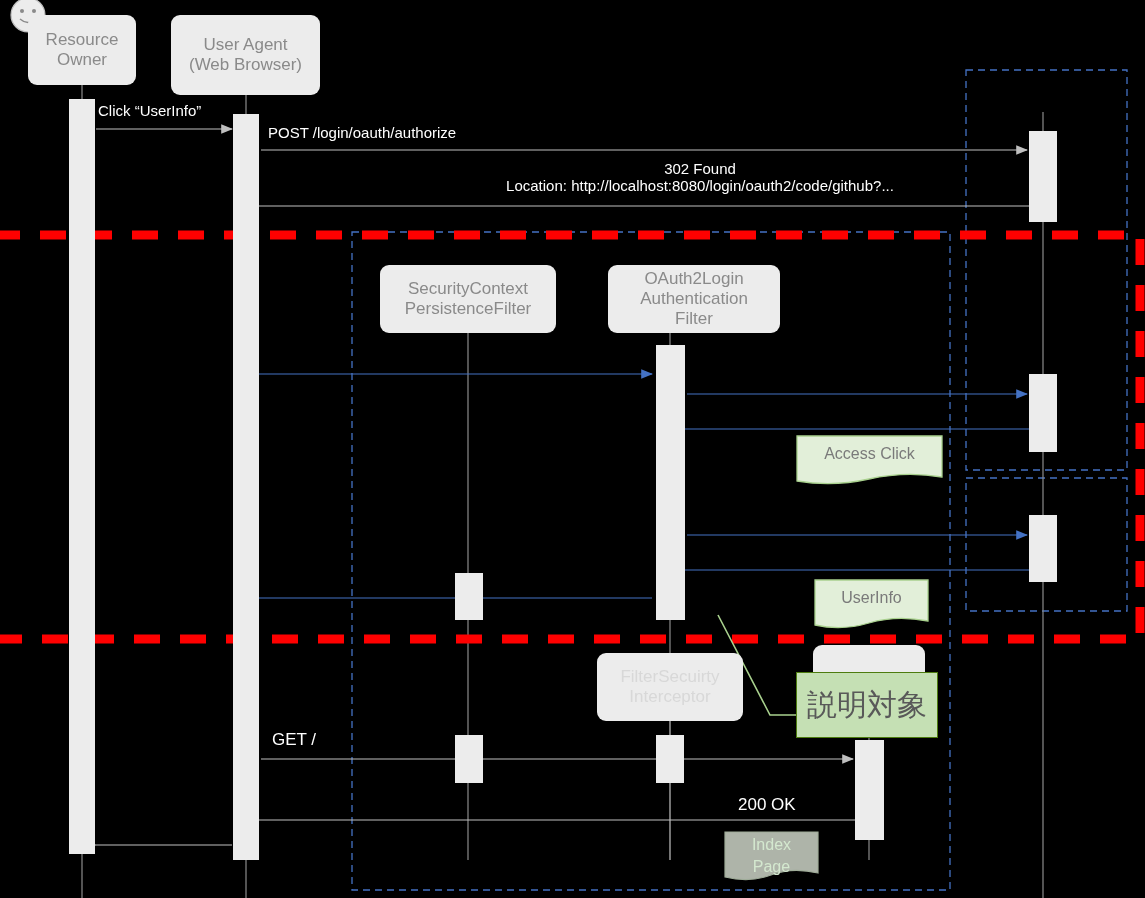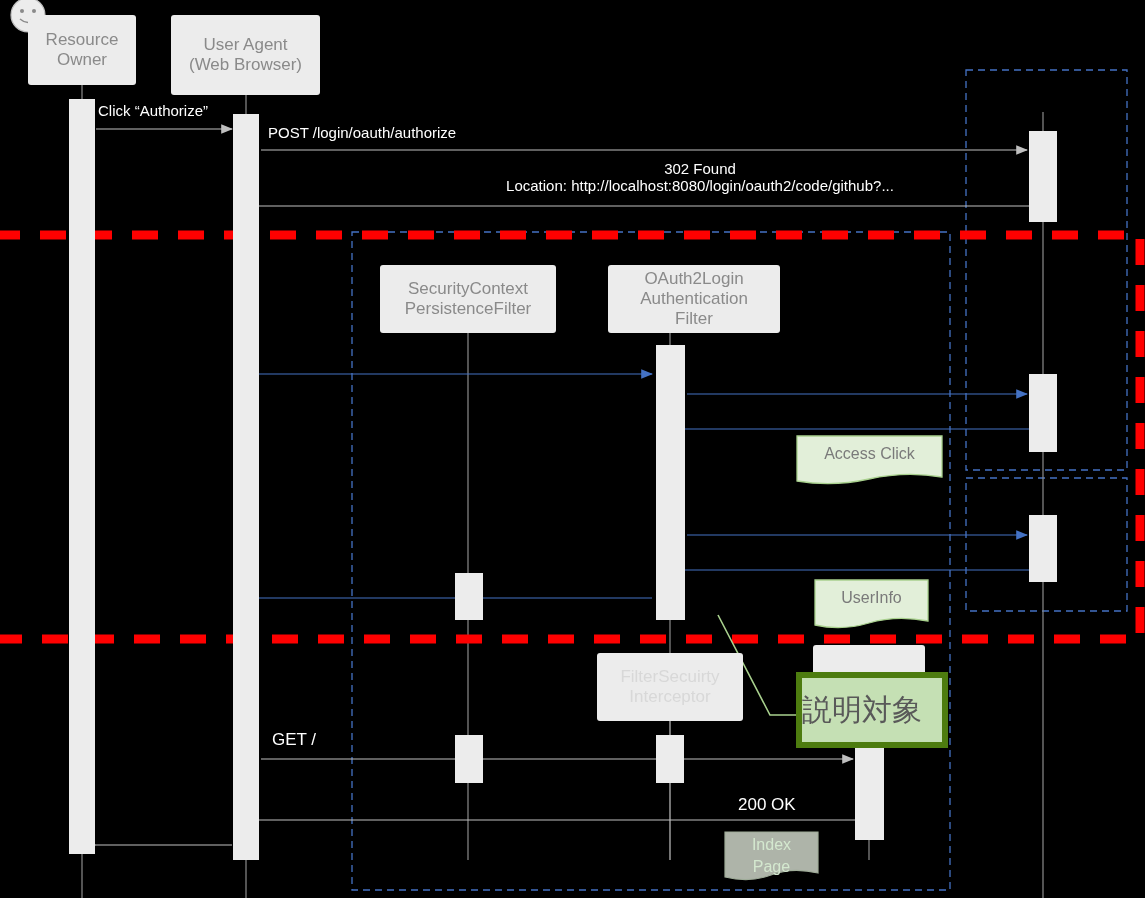--- a/index.html
+++ b/index.html
@@ -1,43 +1,43 @@
 <!DOCTYPE html>
 <html><head>
 <meta charset="utf-8">
 <style>
   html,body{margin:0;padding:0;background:#000;}
   #stage{position:relative;width:1145px;height:898px;background:#000;overflow:hidden;
          font-family:"Liberation Sans","DejaVu Sans",sans-serif;}
   .svgroot{position:absolute;left:0;top:0;width:1145px;height:898px;}
 
   
-  .pbox{position:absolute;background:#ececec;border-radius:3px;
+  .pbox{position:absolute;background:#ececec;border-radius:9px;
         display:flex;align-items:center;justify-content:center;text-align:center;
         color:#8a8a8a;font-size:17px;line-height:20px;}
   .pbox.faded{color:#d8d8d8;}
   .pbox.faded2{color:#cfcfcf;}
 
   
   .act{position:absolute;background:#ececec;}
 
   
   .note{position:absolute;display:flex;align-items:flex-start;justify-content:center;
         color:#7a7a7a;font-size:16px;padding-top:9px;box-sizing:border-box;}
   .note span{position:relative;z-index:2;}
   .note.faint{color:#d4e8cf;}
 
   
   .mlabel{position:absolute;color:#ffffff;font-size:15px;white-space:nowrap;
           text-align:center;}
   .mlabel.ctr{text-align:center;}
 
   
-  .callout{position:absolute;background:#c5e0b4;border:6px solid #4d7c0f;
-           display:flex;align-items:center;justify-content:flex-start;
+  .callout{position:absolute;background:#c5e0b4;border:1px solid #4d7c0f;
+           display:flex;align-items:center;justify-content:center;
            color:#595959;font-size:30px;}
 </style>
 </head>
 <body>
 
 <div id="stage">
 
   <svg class="svgroot" viewBox="0 0 1145 898">
 
     <defs>
@@ -151,21 +151,21 @@
   <div class="act" style="left:233px;top:114px;width:26px;height:746px;"></div>
   <div class="act" style="left:1029px;top:131px;width:28px;height:91px;"></div>
   <div class="act" style="left:656px;top:345px;width:29px;height:275px;"></div>
   <div class="act" style="left:1029px;top:374px;width:28px;height:78px;"></div>
   <div class="act" style="left:1029px;top:515px;width:28px;height:67px;"></div>
   <div class="act" style="left:455px;top:573px;width:28px;height:47px;"></div>
   <div class="act" style="left:455px;top:735px;width:28px;height:48px;"></div>
   <div class="act" style="left:656px;top:735px;width:28px;height:48px;"></div>
   <div class="act" style="left:855px;top:740px;width:29px;height:100px;"></div>
 
-  <div class="mlabel" style="left:98px;top:102px;">Click “Authorize”</div>
+  <div class="mlabel" style="left:98px;top:102px;">Click “UserInfo”</div>
 
   <div class="mlabel" style="left:268px;top:124px;">POST /login/oauth/authorize</div>
 
   <div class="mlabel ctr" style="left:260px;top:160px;width:880px;">
     <div>302 Found</div>
     <div>Location: http://localhost:8080/login/oauth2/code/github?...</div>
   </div>
 
   <div class="mlabel" style="left:272px;top:730px;font-size:17px;">GET /</div>
 

